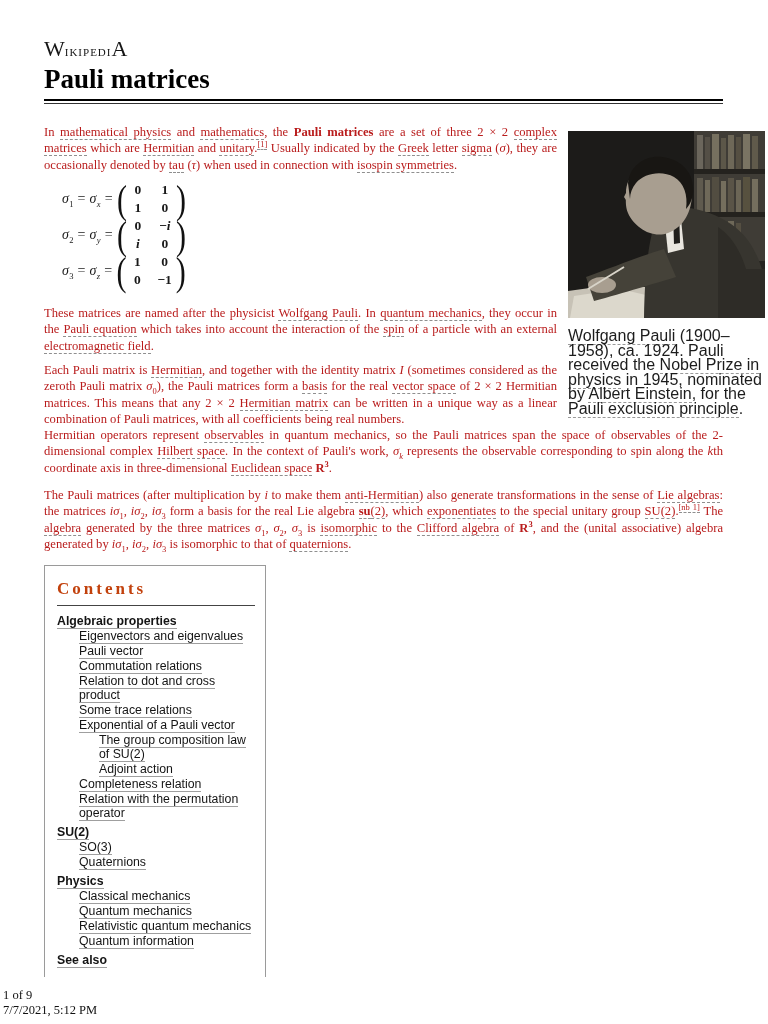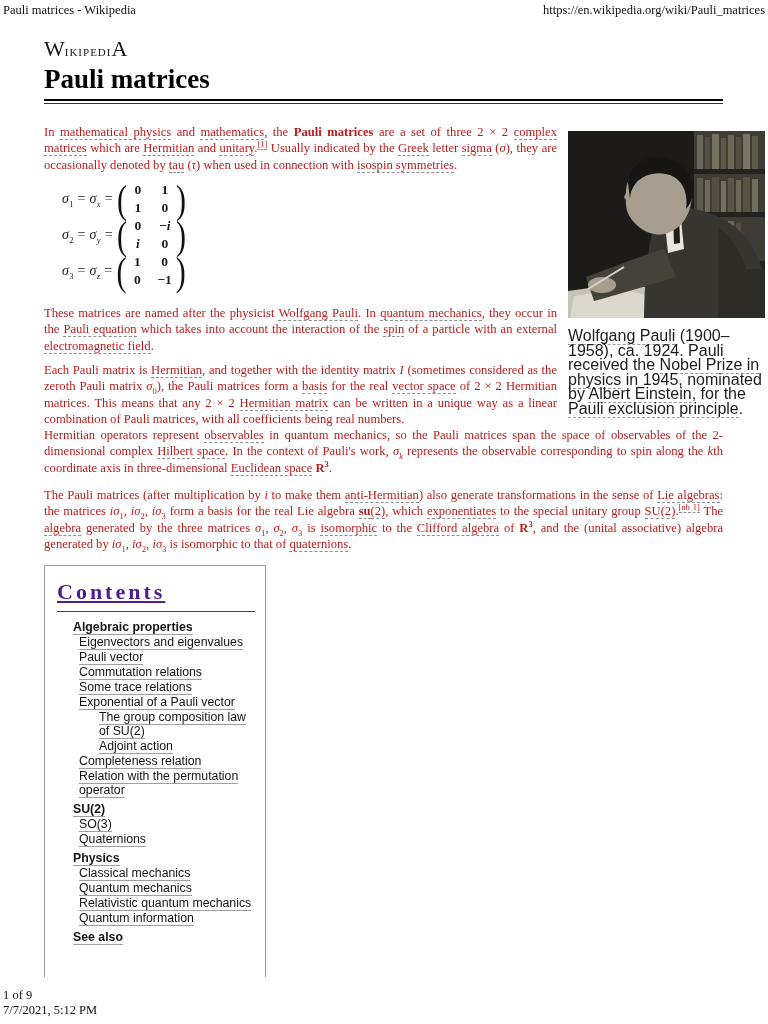--- a/index.html
+++ b/index.html
@@ -31,38 +31,34 @@
        padding:0 4px;font-size:13.5px;font-weight:600;}
   .mat span{text-align:center;min-width:14px;}
   
   .figure{position:absolute;left:568px;top:131px;width:197px;}
   .caption{margin-top:7px;font-family:"Liberation Sans",sans-serif;font-size:16px;
        line-height:14.6px;color:#1c1c1c;}
   .caption .lnk{border-bottom:1px dashed #9a9a9a;}
   
   .toc{position:absolute;left:44px;top:565px;width:222px;height:412px;box-sizing:border-box;
        border:1px solid #9a9a9a;border-bottom:none;padding:13px 8px 0 10px;overflow:hidden;}
-  .toc-title{font-family:"Liberation Serif",serif;font-size:22px;font-weight:600;
-       letter-spacing:3px;color:#4c1d95;margin:0 0 6px 2px;text-decoration:underline;}
+  .toc-title{font-family:"Liberation Serif",serif;font-size:17px;font-weight:600;
+       letter-spacing:3px;color:#c2410c;margin:0 0 6px 2px;}
   .toc-rule{border:none;border-top:1px solid #444;margin:0 2px 8px 2px;}
   .toc-item{font-family:"Liberation Sans",sans-serif;font-size:12.3px;line-height:14px;
        margin-bottom:1px;color:#141414;}
   .toc-item .tlink{border-bottom:1px solid #9f9f9f;}
-  .lvl1{font-weight:bold;margin-top:5px;margin-left:18px;}
+  .lvl1{font-weight:bold;margin-top:5px;margin-left:2px;}
   .lvl2{margin-left:24px;} .lvl3{margin-left:44px;}
 </style>
 </head>
 <body>
 
 <div class="page">
 
-  <div class="hdr">
-    <span>Pauli matrices - Wikipedia</span>
-    <span>https://en.wikipedia.org/wiki/Pauli_matrices</span>
-  </div>
 
   <div class="logo"><span class="big">W</span><span class="small">IKIPEDI</span><span class="big">A</span></div>
 
   <h1 class="title" style="margin:0">Pauli matrices</h1>
   <div class="title-rule"></div>
 
   <p class="para narrow" style="top:124px;margin:0"><span>In </span><span class="lnk">mathematical physics</span><span> and </span><span class="lnk">mathematics</span><span>, the </span><span class="b">Pauli matrices</span><span> are a set of three 2 × 2 </span><span class="lnk">complex</span><span> </span><span class="lnk">matrices</span><span> which are </span><span class="lnk">Hermitian</span><span> and </span><span class="lnk">unitary</span><span>.</span><sup class="lnk">[1]</sup><span> Usually indicated by the </span><span class="lnk">Greek</span><span> letter </span><span class="lnk">sigma</span><span> (</span><span class="i">σ</span><span>), they are occasionally denoted by </span><span class="lnk">tau</span><span> (</span><span class="i">τ</span><span>) when used in connection with </span><span class="lnk">isospin symmetries</span><span>.</span></p>
 
   <div class="mathblock">
     <div class="eq">
@@ -160,20 +156,21 @@
   <p class="para wide" style="top:427px;margin:0"><span>Hermitian operators represent </span><span class="lnk">observables</span><span> in quantum mechanics, so the Pauli matrices span the space of observables of the 2-dimensional complex </span><span class="lnk">Hilbert space</span><span>. In the context of Pauli's work, </span><span class="i">σ</span><sub class="i">k</sub><span> represents the observable corresponding to spin along the </span><span class="i">k</span><span>th coordinate axis in three-dimensional </span><span class="lnk">Euclidean space</span><span> </span><span class="b">R</span><sup class="b">3</sup><span>.</span></p>
   <p class="para wide" style="top:487px;margin:0"><span>The Pauli matrices (after multiplication by </span><span class="i">i</span><span> to make them </span><span class="lnk">anti-Hermitian</span><span>) also generate transformations in the sense of </span><span class="lnk">Lie algebras</span><span>: the matrices </span><span class="i">i</span><span class="i">σ</span><sub>1</sub><span>, </span><span class="i">i</span><span class="i">σ</span><sub>2</sub><span>, </span><span class="i">i</span><span class="i">σ</span><sub>3</sub><span> form a basis for the real Lie algebra </span><span class="lnk b">su</span><span class="lnk">(2)</span><span>, which </span><span class="lnk">exponentiates</span><span> to the special unitary group </span><span class="lnk">SU(2)</span><span>.</span><sup class="lnk">[nb 1]</sup><span> The </span><span class="lnk">algebra</span><span> generated by the three matrices </span><span class="i">σ</span><sub>1</sub><span>, </span><span class="i">σ</span><sub>2</sub><span>, </span><span class="i">σ</span><sub>3</sub><span> is </span><span class="lnk">isomorphic</span><span> to the </span><span class="lnk">Clifford algebra</span><span> of </span><span class="b">R</span><sup class="b">3</sup><span>, and the (unital associative) algebra generated by </span><span class="i">i</span><span class="i">σ</span><sub>1</sub><span>, </span><span class="i">i</span><span class="i">σ</span><sub>2</sub><span>, </span><span class="i">i</span><span class="i">σ</span><sub>3</sub><span> is isomorphic to that of </span><span class="lnk">quaternions</span><span>.</span></p>
 
   <div class="toc">
     <div class="toc-title">Contents</div>
     <hr class="toc-rule">
     <div class="toc-item lvl1"><span class="tlink">Algebraic properties</span></div>
     <div class="toc-item lvl2"><span class="tlink">Eigenvectors and eigenvalues</span></div>
     <div class="toc-item lvl2"><span class="tlink">Pauli vector</span></div>
     <div class="toc-item lvl2"><span class="tlink">Commutation relations</span></div>
+    <div class="toc-item lvl2"><span class="tlink">Relation to dot and cross product</span></div>
     <div class="toc-item lvl2"><span class="tlink">Some trace relations</span></div>
     <div class="toc-item lvl2"><span class="tlink">Exponential of a Pauli vector</span></div>
     <div class="toc-item lvl3"><span class="tlink">The group composition law of SU(2)</span></div>
     <div class="toc-item lvl3"><span class="tlink">Adjoint action</span></div>
     <div class="toc-item lvl2"><span class="tlink">Completeness relation</span></div>
     <div class="toc-item lvl2"><span class="tlink">Relation with the permutation operator</span></div>
     <div class="toc-item lvl1"><span class="tlink">SU(2)</span></div>
     <div class="toc-item lvl2"><span class="tlink">SO(3)</span></div>
     <div class="toc-item lvl2"><span class="tlink">Quaternions</span></div>
     <div class="toc-item lvl1"><span class="tlink">Physics</span></div>

